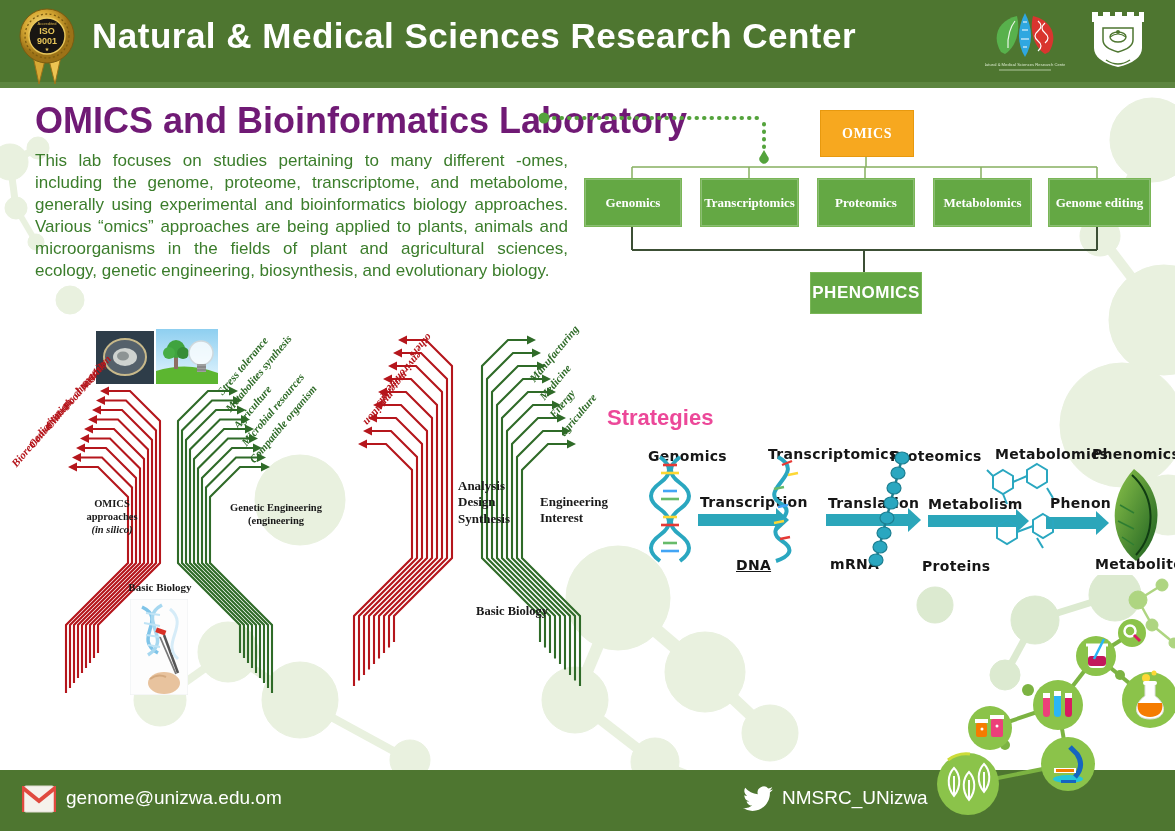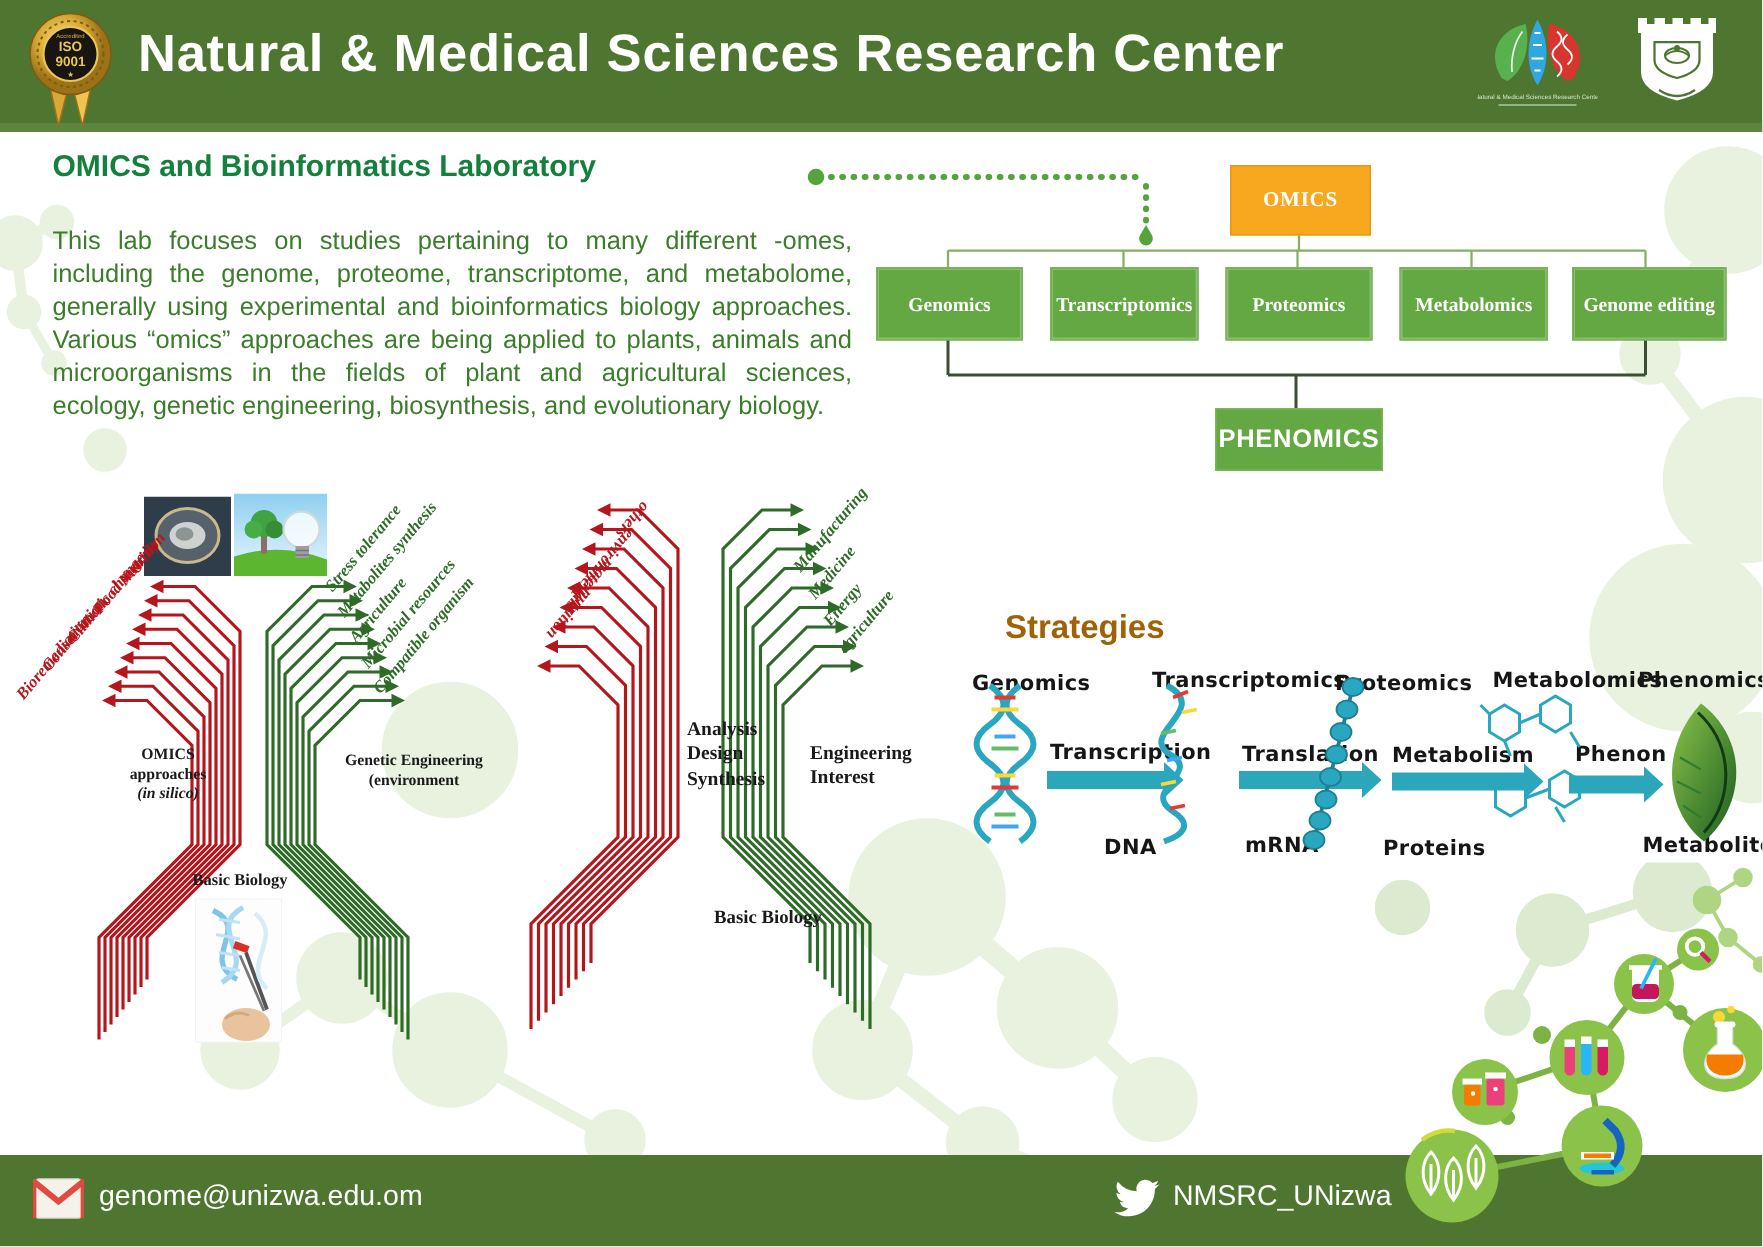--- a/index.html
+++ b/index.html
@@ -9,21 +9,21 @@
   .bar{position:absolute;left:0;width:1175px;background:#4e7630;z-index:3;}
   .header{top:0;height:82px;border-bottom:6px solid #5d8540;}
   .footer{top:770px;height:61px;}
   .header-title{position:absolute;left:92px;top:16px;color:#fff;font-size:35px;font-weight:700;
         letter-spacing:.5px;white-space:nowrap;}
   .badge{position:absolute;left:16px;top:6px;}
   .logo-nmsrc{position:absolute;left:985px;top:8px;}
   .logo-emblem{position:absolute;left:1082px;top:8px;}
   .footer-text{position:absolute;color:#fff;font-size:19px;top:17px;white-space:nowrap;}
   
-  .intro-title{position:absolute;left:35px;top:100px;font-size:20px;font-weight:700;color:#15803d;z-index:2;}
+  .intro-title{position:absolute;left:35px;top:100px;font-size:36px;font-weight:700;color:#701a75;z-index:2;}
   .intro-body{position:absolute;left:35px;top:150px;width:533px;font-size:17px;line-height:1.3;
         color:#3b7d2b;text-align:justify;z-index:2;}
   
   .areas-heading{position:absolute;left:585px;top:118px;font-size:22px;font-weight:700;color:#1d3a6d;z-index:2;}
   .dotted-svg{position:absolute;left:536px;top:108px;z-index:2;}
   .obox{position:absolute;display:flex;align-items:center;justify-content:center;color:#fff;
         font-family:"Liberation Serif",serif;font-weight:700;font-size:13px;z-index:2;white-space:nowrap;}
   .obox.orange{background:#f7a81f;border:1px solid #e8990e;font-size:14px;letter-spacing:.5px;}
   .obox.green{background:#64a844;border:1px solid #7ab657;box-shadow:inset 0 0 0 1px rgba(255,255,255,.25);}
   .obox.phen{background:#64a844;border:1px solid #7ab657;font-family:"Liberation Sans",sans-serif;
@@ -35,21 +35,21 @@
   .dlab{position:absolute;font-family:"Liberation Serif",serif;font-weight:700;font-style:italic;
         font-size:11px;white-space:nowrap;transform-origin:0 100%;}
   .dlab.red{color:#b5161c;transform:rotate(-50deg);}
   .dlab.grn{color:#2f6b28;transform:rotate(-50deg);}
   .dlab.flip{color:#b5161c;transform:rotate(131deg);}
   .clab{position:absolute;font-family:"Liberation Serif",serif;font-weight:700;color:#1a1a1a;
         line-height:1.25;}
   .clab .ital{font-style:italic;}
   .photo{position:absolute;}
   
-  .strat-heading{position:absolute;left:670px;top:405px;font-size:22px;font-weight:700;color:#a16207;z-index:2;}
+  .strat-heading{position:absolute;left:607px;top:405px;font-size:22px;font-weight:700;color:#ec4899;z-index:2;}
   .hand{position:absolute;font-family:cursive, "DejaVu Sans", sans-serif;font-weight:700;
         font-size:14px;color:#161616;white-space:nowrap;z-index:2;letter-spacing:.3px;}
   .tarrow{position:absolute;height:12px;background:#2ba6ba;z-index:2;}
   .tarrow:after{content:'';position:absolute;right:-13px;top:-6px;width:0;height:0;
         border-left:13px solid #2ba6ba;border-top:12px solid transparent;border-bottom:12px solid transparent;}
   .simg{position:absolute;z-index:2;}
   
   .decor{position:absolute;left:0;top:0;z-index:0;}
   .cluster{position:absolute;left:915px;top:575px;z-index:4;}
 </style>
@@ -247,21 +247,21 @@
     <span class="dlab grn" style="left:238px;top:111px;">Microbial resources</span>
     <span class="dlab grn" style="left:246px;top:128px;">Compatible organism</span>
 
     <div class="clab" style="left:50px;top:172px;width:104px;text-align:center;font-size:10.5px;">
       <div>OMICS</div>
       <div>approaches</div>
       <div class="ital">(in silico)</div>
     </div>
     <div class="clab" style="left:210px;top:176px;width:112px;text-align:center;font-size:10.5px;">
       <div>Genetic Engineering</div>
-      <div>(environment</div>
+      <div>(engineering</div>
     </div>
     <div class="clab" style="left:100px;top:256px;width:100px;text-align:center;font-size:11px;">Basic Biology</div>
 
     <svg class="photo" style="left:120px;top:274px;" width="58" height="96" viewBox="0 0 58 96">
       <rect width="58" height="96" fill="#fdfdfd" stroke="#eceff1"></rect>
       <path d="M12 8 C38 20 2 40 28 54" stroke="#7fc4e8" stroke-width="3.5" fill="none"></path>
       <path d="M32 6 C6 20 44 40 18 56" stroke="#a7d8f0" stroke-width="3.5" fill="none"></path>
       <path d="M16 14 l14 2 M14 24 l16 3 M16 36 l14 2 M18 46 l12 2" stroke="#bfe3f5" stroke-width="2"></path>
       <rect x="26" y="30" width="10" height="5" fill="#d93025" transform="rotate(20 31 32)"></rect>
       <line x1="34" y1="36" x2="48" y2="74" stroke="#555" stroke-width="2.5"></line>
@@ -342,21 +342,21 @@
   <span class="hand" style="left:700px;top:494px;">Transcription</span>
   <span class="hand" style="left:828px;top:495px;">Translation</span>
   <span class="hand" style="left:928px;top:496px;">Metabolism</span>
   <span class="hand" style="left:1050px;top:495px;">Phenon</span>
 
   <div class="tarrow" style="left:698px;top:514px;width:78px;"></div>
   <div class="tarrow" style="left:826px;top:514px;width:82px;"></div>
   <div class="tarrow" style="left:928px;top:515px;width:88px;"></div>
   <div class="tarrow" style="left:1046px;top:517px;width:50px;"></div>
 
-  <span class="hand" style="left:736px;top:557px;">DNA</span>
+  <span class="hand" style="left:736px;top:557px;text-decoration:underline;">DNA</span>
   <span class="hand" style="left:830px;top:556px;">mRNA</span>
   <span class="hand" style="left:922px;top:558px;">Proteins</span>
   <span class="hand" style="left:1055px;top:556px;margin-left:40px;">Metabolites</span>
 
   <svg class="simg" style="left:640px;top:455px;" width="62" height="110" viewBox="0 0 62 110">
     <path d="M20 2 Q38 15 20 28 Q2 41 20 54 Q38 67 20 80 Q2 93 20 106" stroke="#2aa7c0" stroke-width="4" fill="none"></path>
     <path d="M40 2 Q22 15 40 28 Q58 41 40 54 Q22 67 40 80 Q58 93 40 106" stroke="#2aa7c0" stroke-width="4" fill="none"></path>
     <g stroke-width="2.6">
       <line x1="23" y1="10" x2="37" y2="10" stroke="#e53935"></line>
         <line x1="21" y1="18" x2="39" y2="18" stroke="#fdd835"></line>

